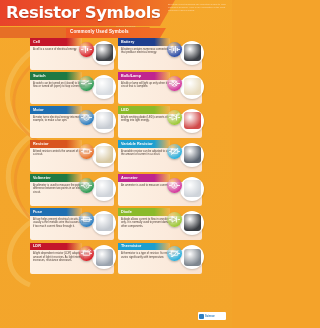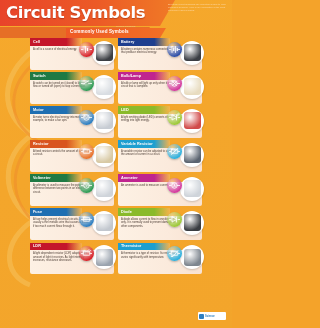--- a/index.html
+++ b/index.html
@@ -107,21 +107,21 @@
 
 <div class="poster">
 
   <svg class="swirl" viewBox="0 0 46 250">
     <path d="M40 10 C5 35, 5 75, 38 95 C6 115, 6 160, 40 180 C8 200, 8 235, 36 245" fill="none" stroke="#f7c05a" stroke-width="5" opacity="0.7"></path>
     <path d="M44 20 C12 45, 12 80, 42 100 C14 122, 14 162, 44 185" fill="none" stroke="#ef8b2c" stroke-width="3" opacity="0.6"></path>
   </svg>
 
   <div class="hdr">
     <div class="hdr-band"></div>
-    <div class="hdr-title">Circuit Symbols</div>
+    <div class="hdr-title">Resistor Symbols</div>
     <div class="hdr-sub">Electrical circuit diagrams use sometimes hard-to-read confusing symbols. Here is an explanation of the most commonly used symbols.</div>
   </div>
 
   <div class="ribbon-wrap">
     <div class="ribbon-shadow"></div>
     <div class="ribbon"></div>
     <div class="ribbon-tiny">Symbols &amp; Diagrams</div>
     <div class="ribbon-text">Commonly Used Symbols</div>
   </div>
 

